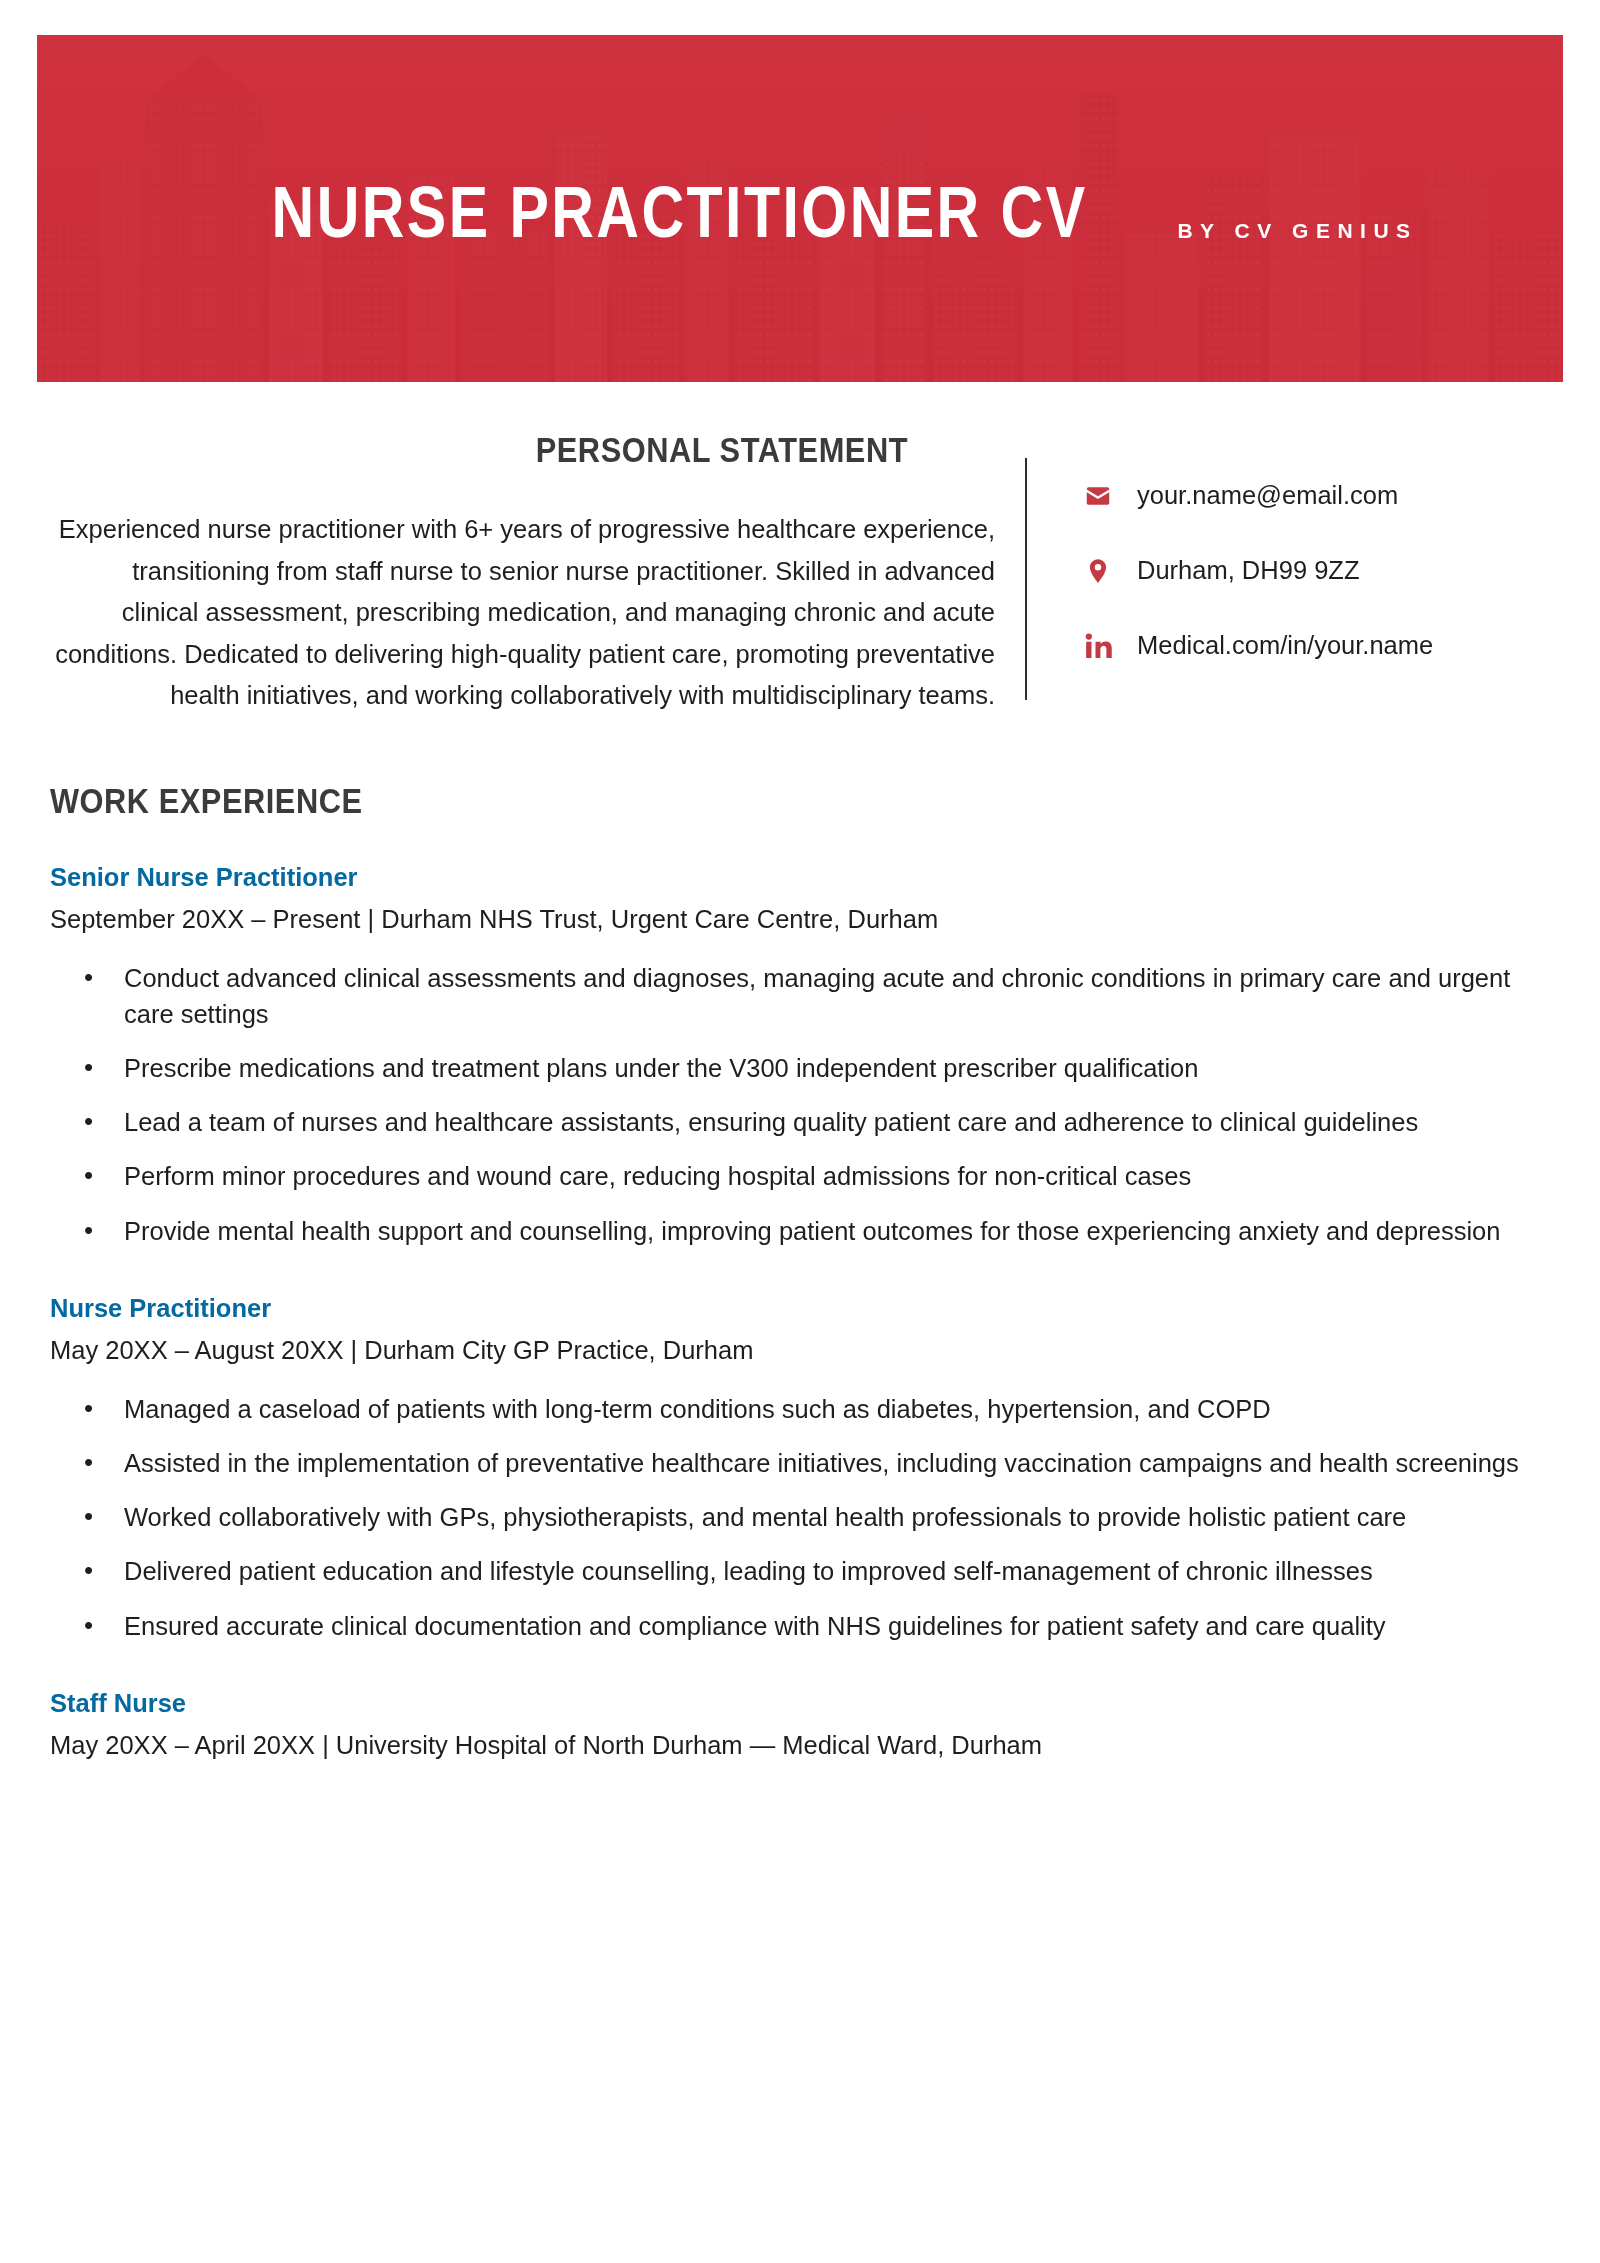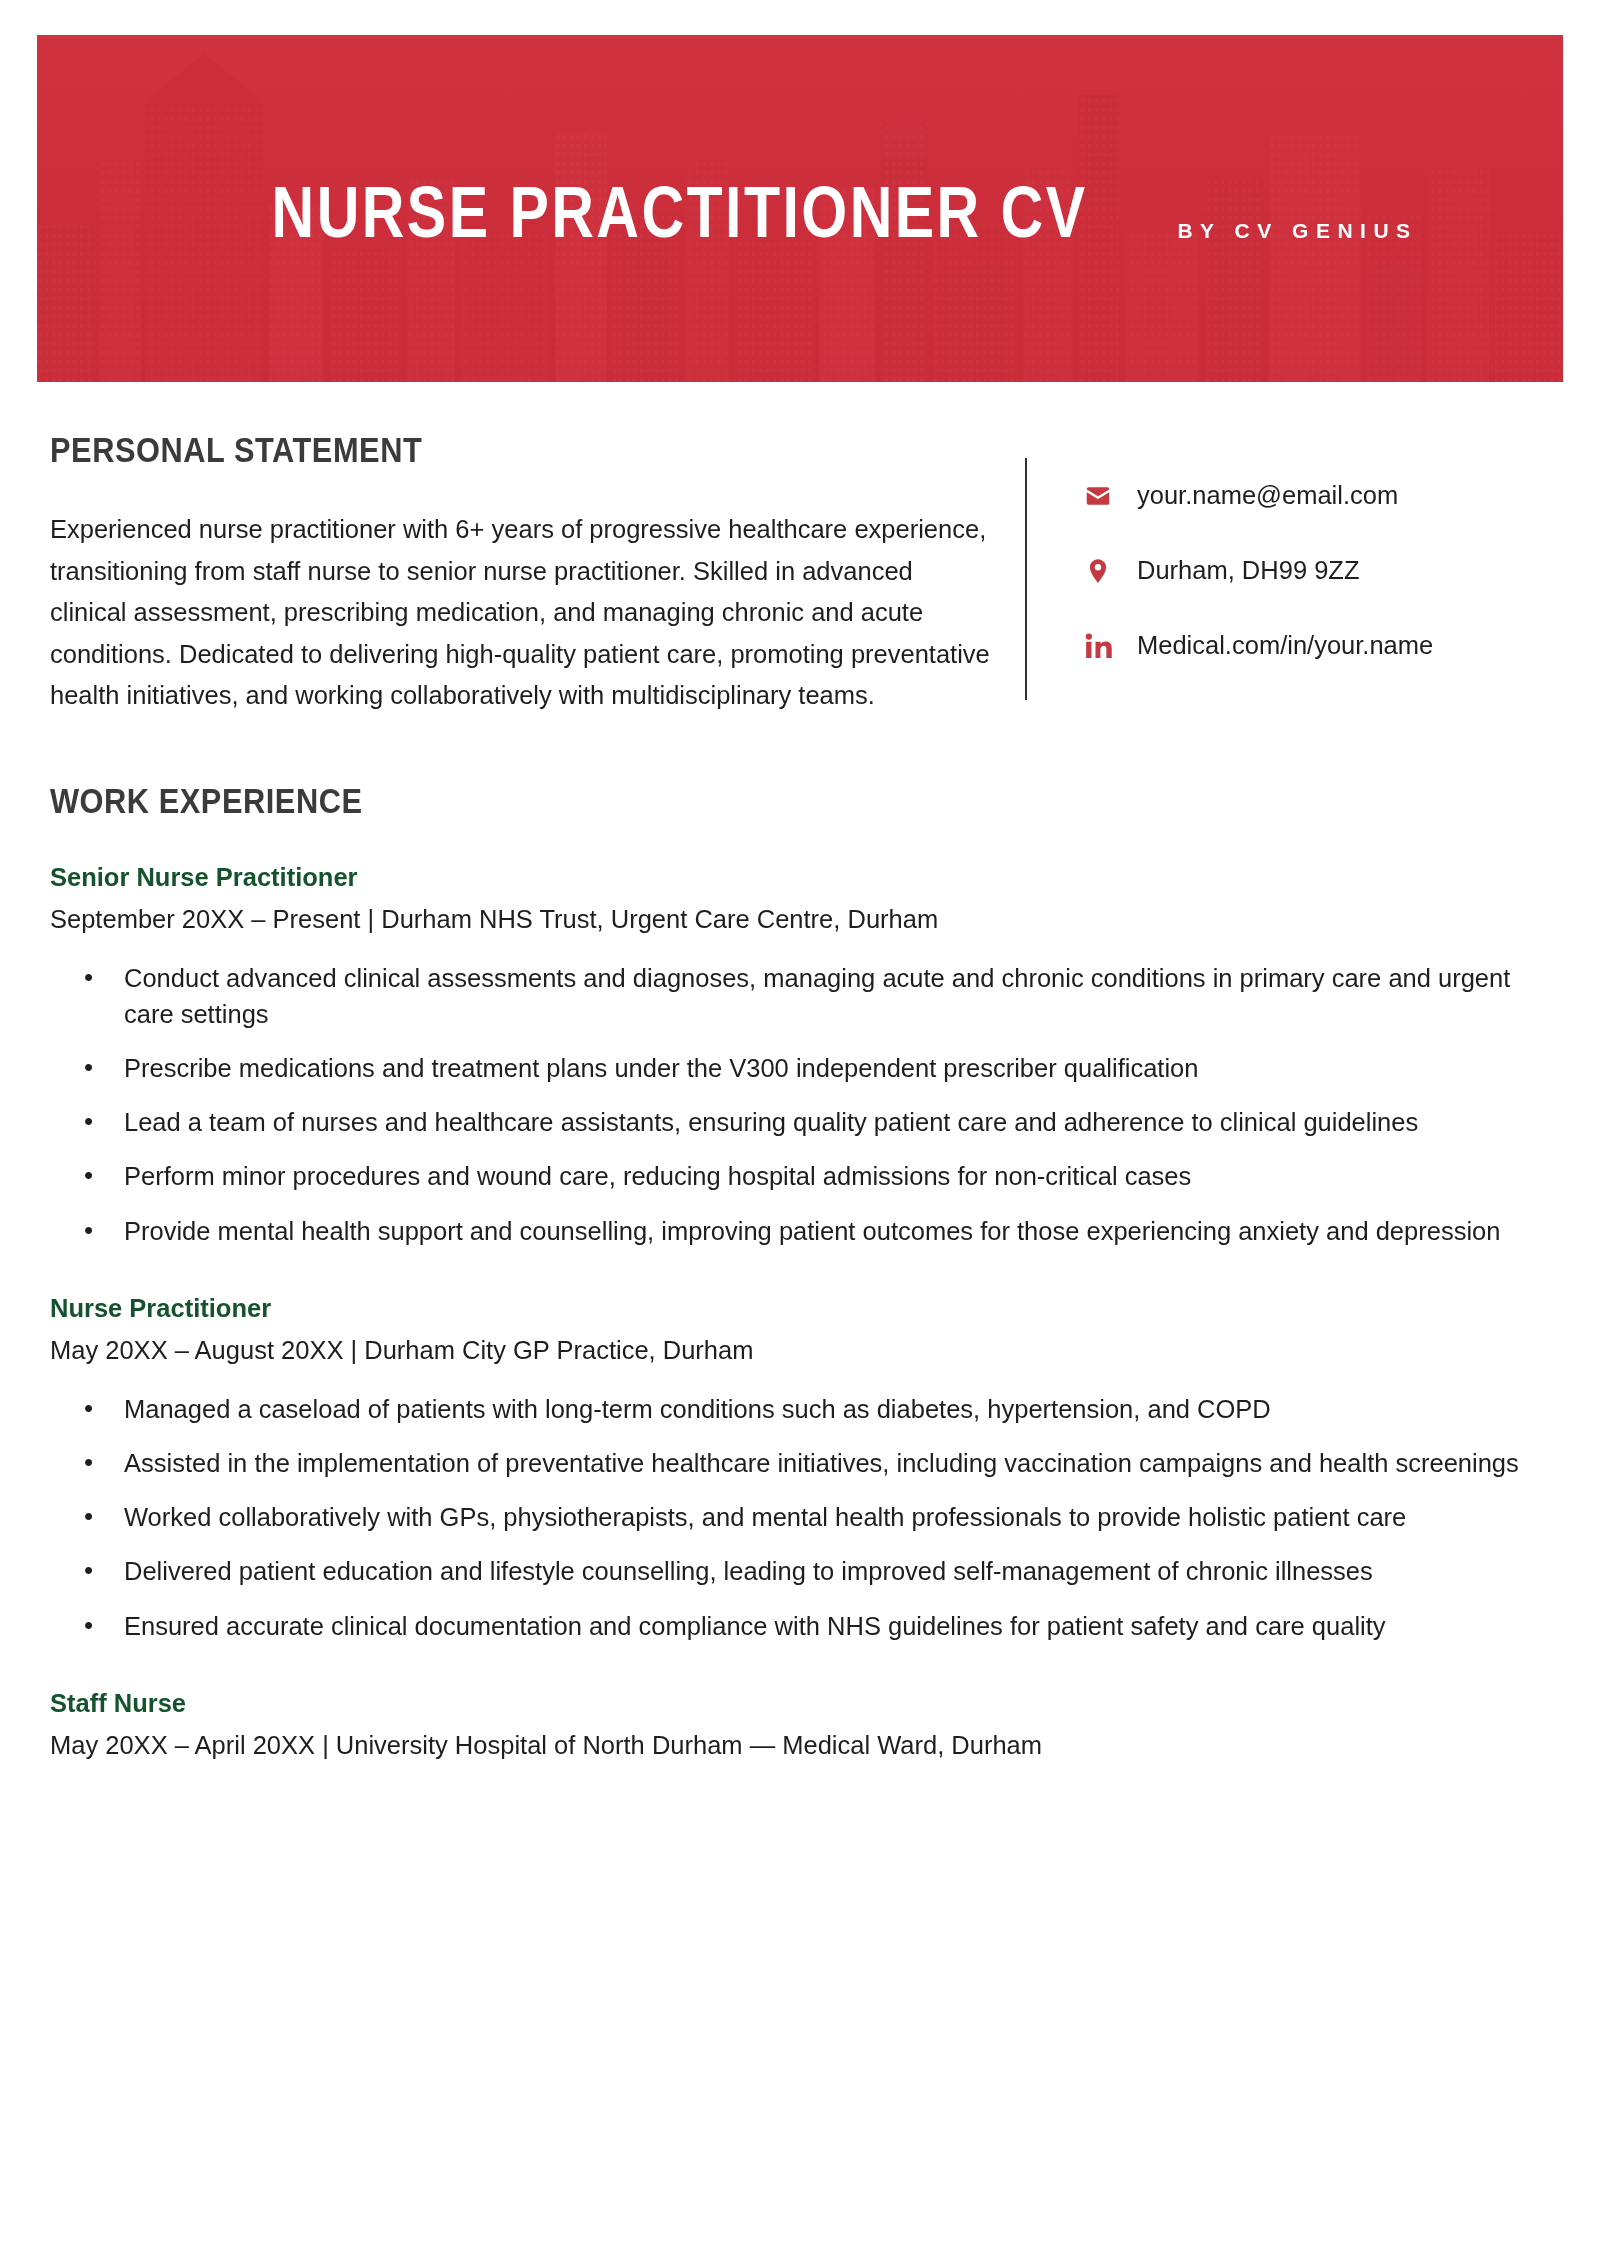--- a/index.html
+++ b/index.html
@@ -81,21 +81,21 @@
     top: 382px;
     width: 1600px;
     padding: 0 50px;
   }
 
   .top-row {
     display: flex;
     align-items: flex-start;
   }
 
-  .left-col { width: 975px; flex: 0 0 975px; }
+  .left-col { width: 975px; flex: 0 0 975px; text-align: right; }
   .right-col {
     flex: 1;
     padding-left: 50px;
     padding-top: 76px;
     position: relative;
   }
 
   .divider {
     position: absolute;
     left: 0;
@@ -155,21 +155,21 @@
     white-space: nowrap;
   }
 
   
   .work-heading { margin-top: 66px; }
 
   .job { margin-top: 44px; }
   .job:first-of-type { margin-top: 50px; }
 
   .job-title {
-    color: #14532d;
+    color: #0369a1;
     font-weight: 700;
     font-size: 25.5px;
     line-height: 1.25;
   }
 
   .job-meta {
     font-size: 25.5px;
     color: #1e1e1e;
     line-height: 1.45;
     margin-top: 7px;

